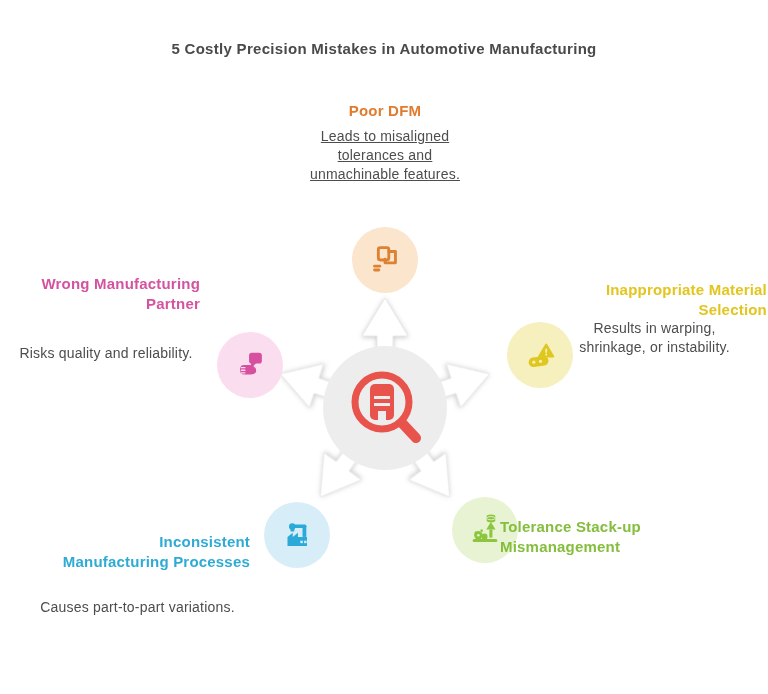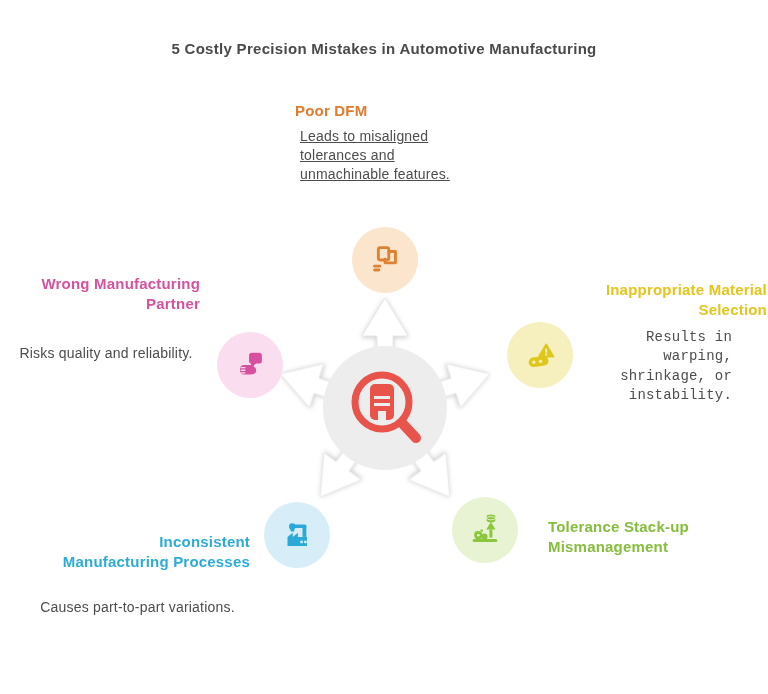--- a/index.html
+++ b/index.html
@@ -9,28 +9,28 @@
   }
   .title {
     position:absolute; top:40px; left:0; width:768px; text-align:center;
     font-size:15px; font-weight:bold; letter-spacing:0.3px; color:#4A4A4A;
   }
   .group { position:absolute; }
   .heading { font-size:15px; font-weight:bold; line-height:1.3; letter-spacing:0.2px; }
   .desc { font-size:14px; color:#4D4D4D; line-height:1.38; letter-spacing:0.2px; }
 
   
-  .g-top { left:295px; top:101px; width:180px; }
+  .g-top { left:295px; top:101px; width:180px; text-align:center; }
   .g-top .desc { width:170px; margin:6px auto 0;text-decoration:underline; }
   
   .g-right { left:577px; top:280px; width:190px; }
   .g-right .heading { text-align:right; }
-  .g-right .desc { width:155px; margin-top:9px; text-align:right;font-family:Liberation Mono, monospace; }
+  .g-right .desc { width:155px; text-align:center; }
   
-  .g-br { left:548px; top:517px; width:180px; }
+  .g-br { left:500px; top:517px; width:180px; }
   .g-br .heading { text-align:left; }
   .g-br .desc { width:172px; margin-top:8px; text-align:center; }
   
   .g-bl { left:25px; top:532px; width:225px; }
   .g-bl .heading { width:195px; margin-left:auto; text-align:right; }
   .g-bl .desc { width:225px; margin-top:27px; text-align:center; }
   
   .g-left { left:12px; top:274px; width:188px; }
   .g-left .heading { text-align:right; }
   .g-left .desc { margin-top:31px; text-align:center; }

